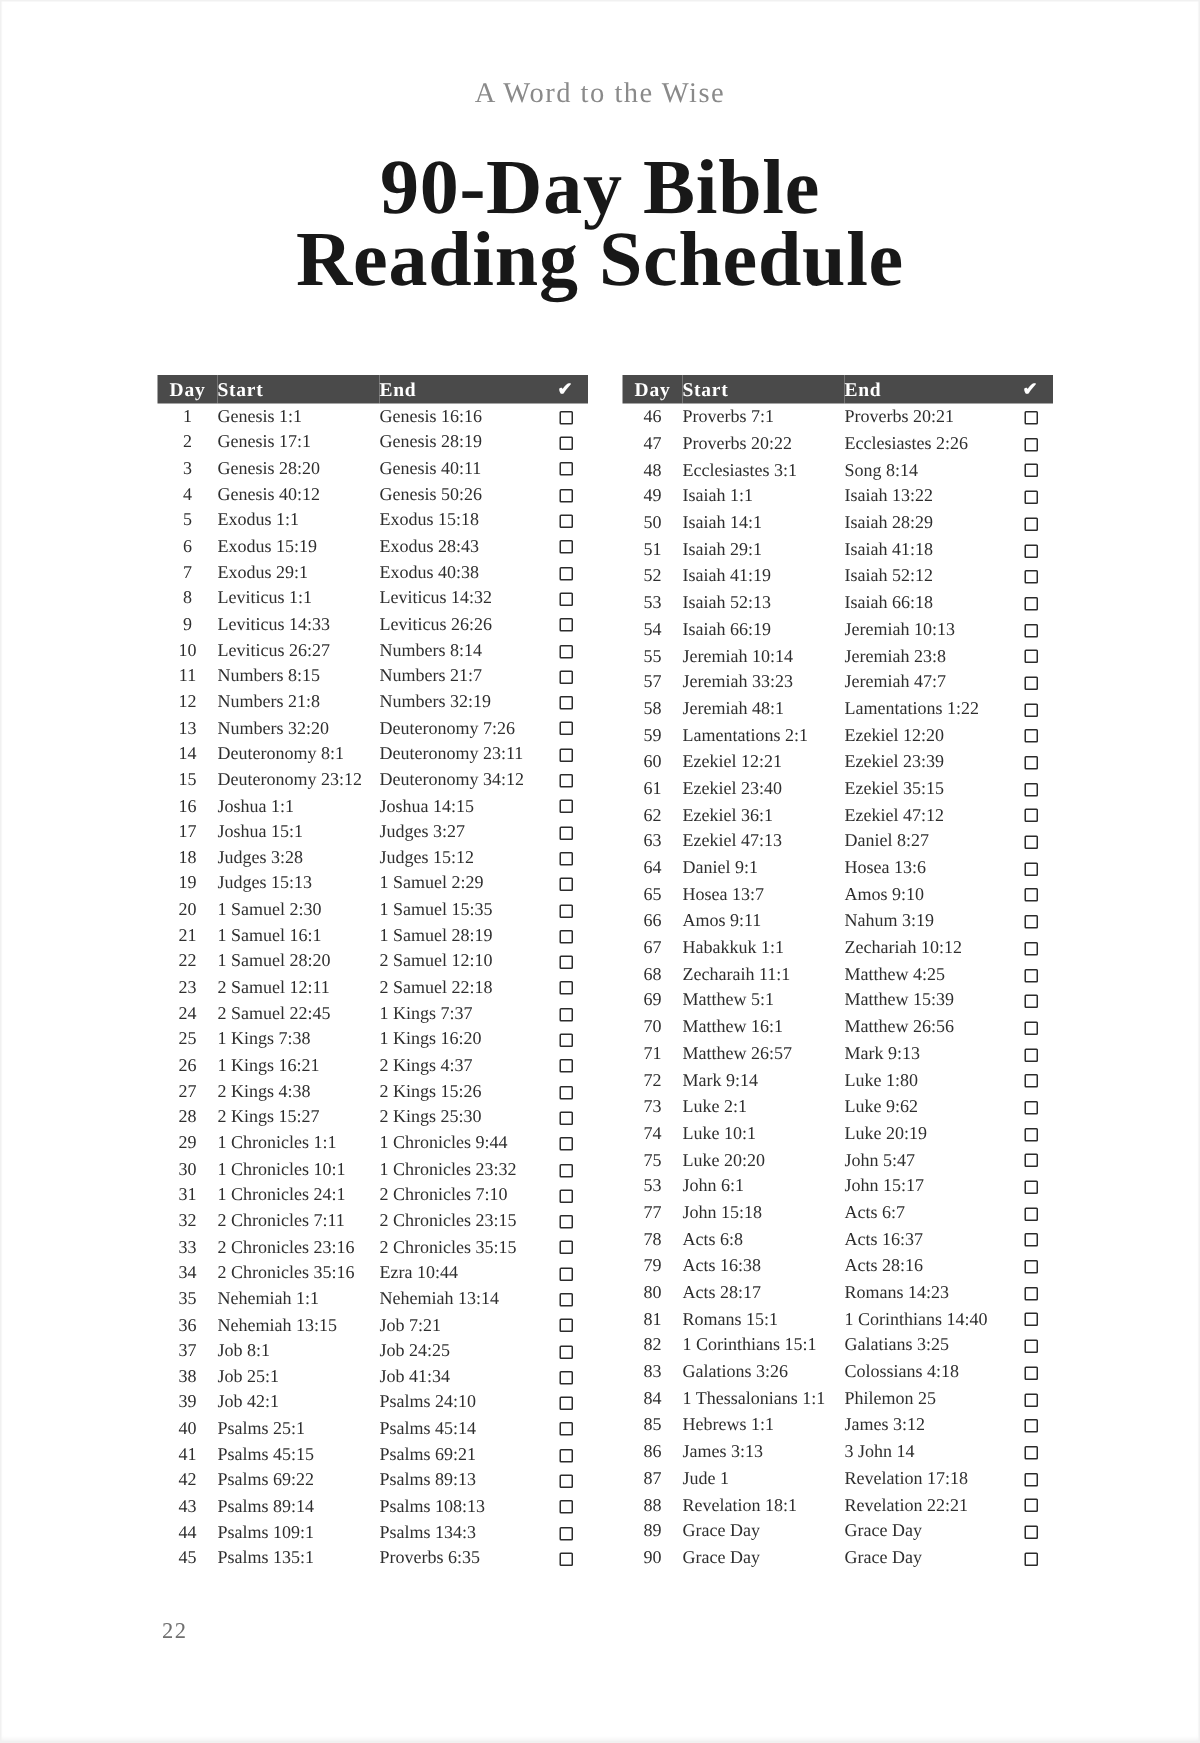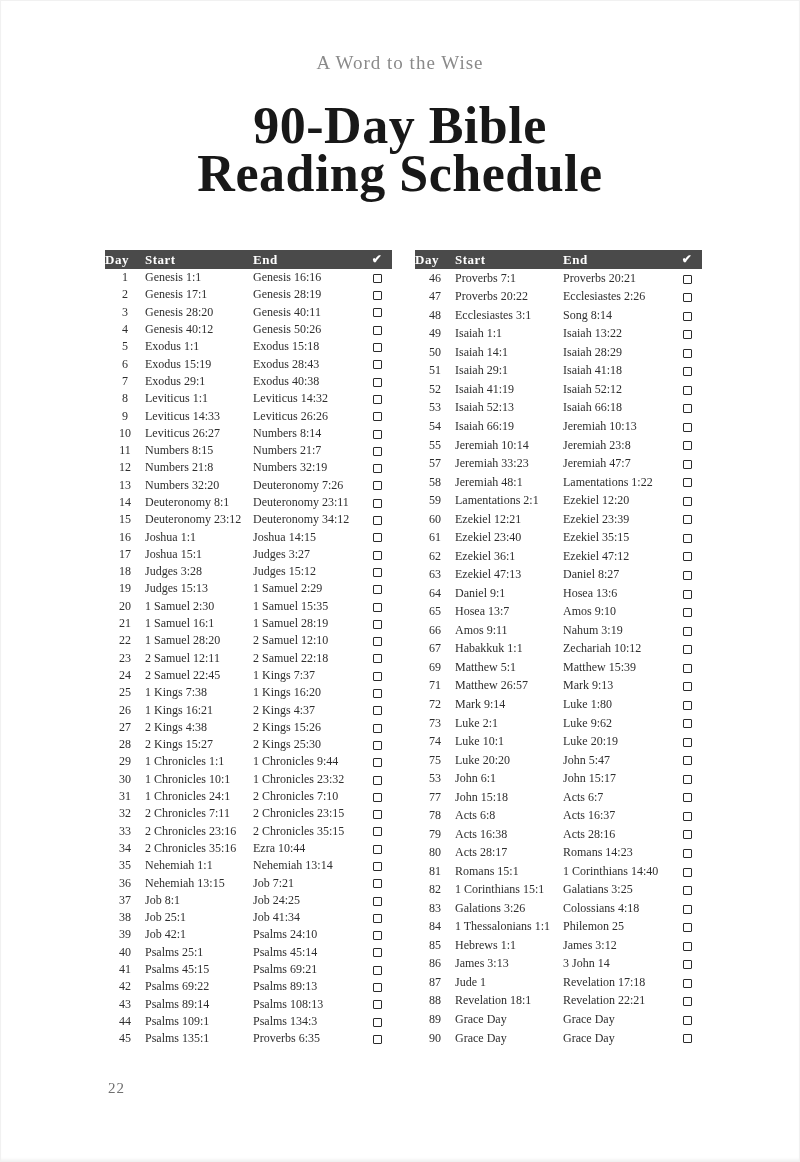--- a/index.html
+++ b/index.html
@@ -55,21 +55,21 @@
   table.schedule thead th{
     background:var(--header-bg);
     color:var(--header-text);
     font-size:13px;
     font-weight:bold;
     height:19px;
     text-align:left;
     padding:0;
     letter-spacing:0.5px;
   }
-  table.schedule thead th.h-day{text-align:left;}
+  table.schedule thead th.h-day{text-align:center;}
   table.schedule thead th.h-chk{text-align:center;font-size:12px;}
   table.schedule tbody td{
     font-size:12px;
     height:17.3px;
     padding:0;
     white-space:nowrap;
     overflow:hidden;
     color:var(--body-text);
   }
   td.day{text-align:center;}
@@ -530,26 +530,38 @@
             <td class="end">Nahum 3:19</td>
             <td class="chk"><span class="checkbox"></span></td>
           </tr>
           <tr>
             <td class="day">67</td>
             <td class="start">Habakkuk 1:1</td>
             <td class="end">Zechariah 10:12</td>
             <td class="chk"><span class="checkbox"></span></td>
           </tr>
           <tr>
+            <td class="day">68</td>
+            <td class="start">Zecharaih 11:1</td>
+            <td class="end">Matthew 4:25</td>
+            <td class="chk"><span class="checkbox"></span></td>
+          </tr>
+          <tr>
             <td class="day">69</td>
             <td class="start">Matthew 5:1</td>
             <td class="end">Matthew 15:39</td>
             <td class="chk"><span class="checkbox"></span></td>
           </tr>
           <tr>
+            <td class="day">70</td>
+            <td class="start">Matthew 16:1</td>
+            <td class="end">Matthew 26:56</td>
+            <td class="chk"><span class="checkbox"></span></td>
+          </tr>
+          <tr>
             <td class="day">71</td>
             <td class="start">Matthew 26:57</td>
             <td class="end">Mark 9:13</td>
             <td class="chk"><span class="checkbox"></span></td>
           </tr>
           <tr>
             <td class="day">72</td>
             <td class="start">Mark 9:14</td>
             <td class="end">Luke 1:80</td>
             <td class="chk"><span class="checkbox"></span></td>

